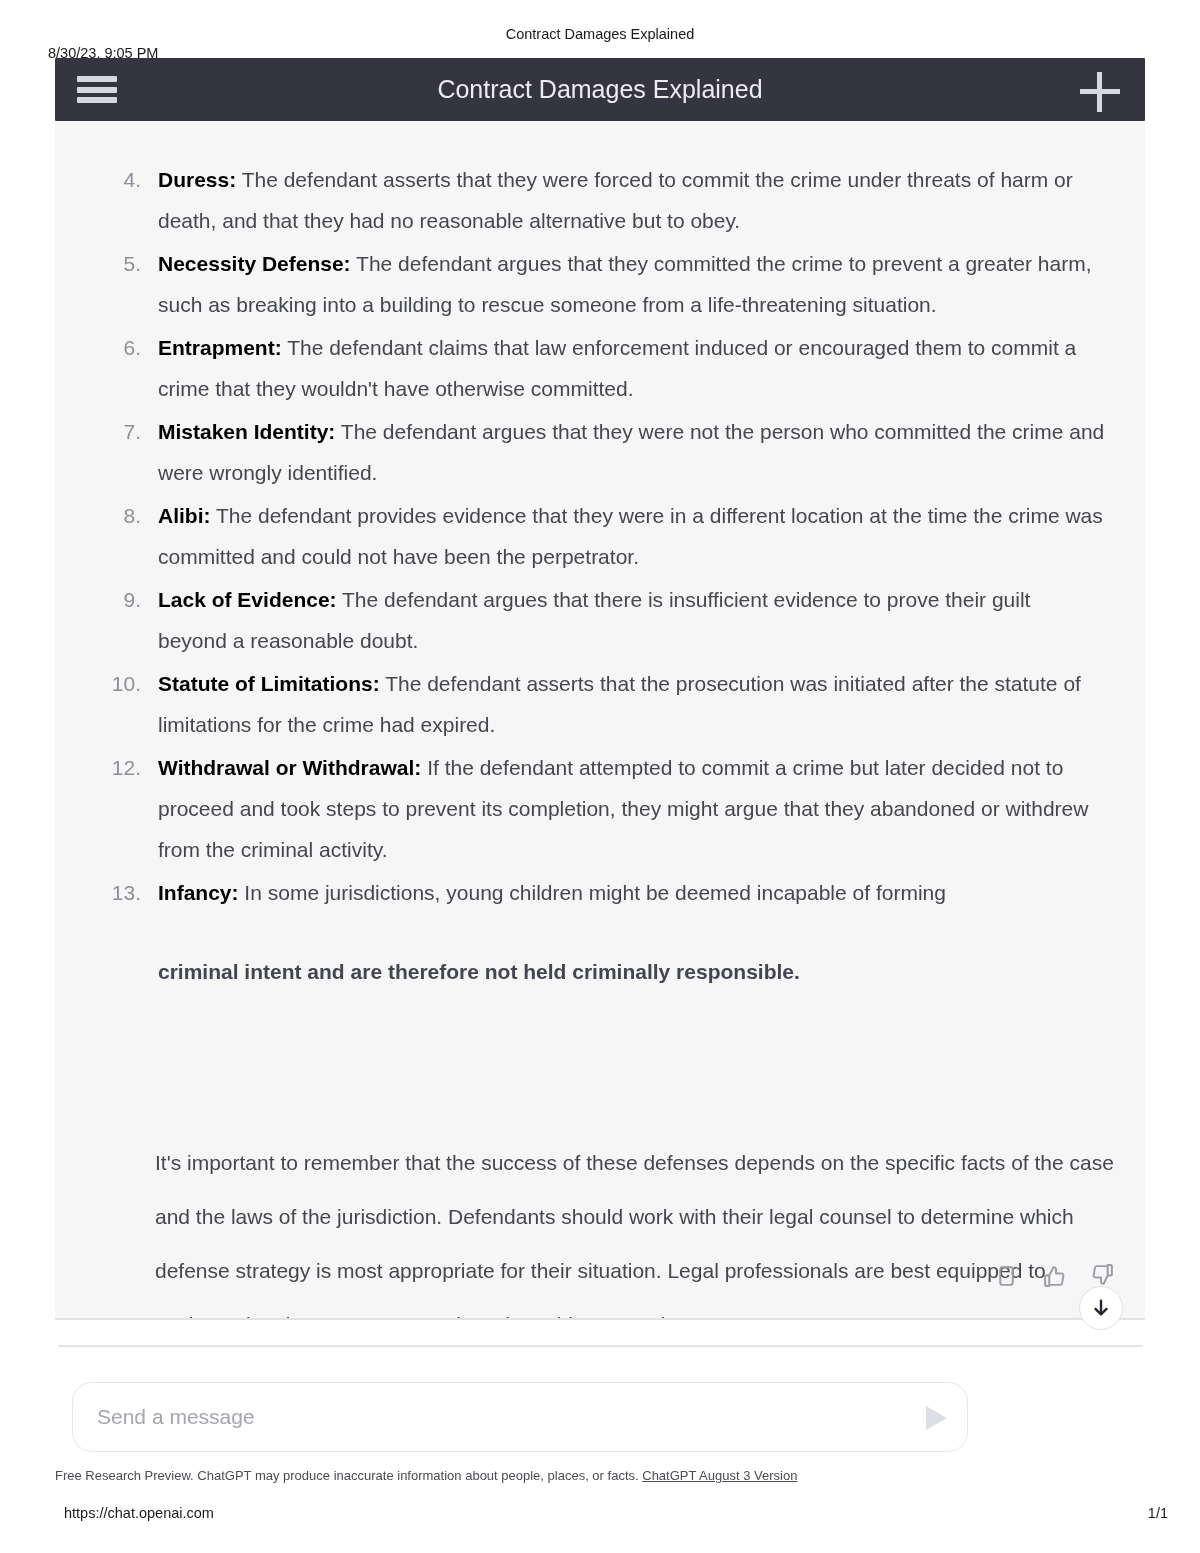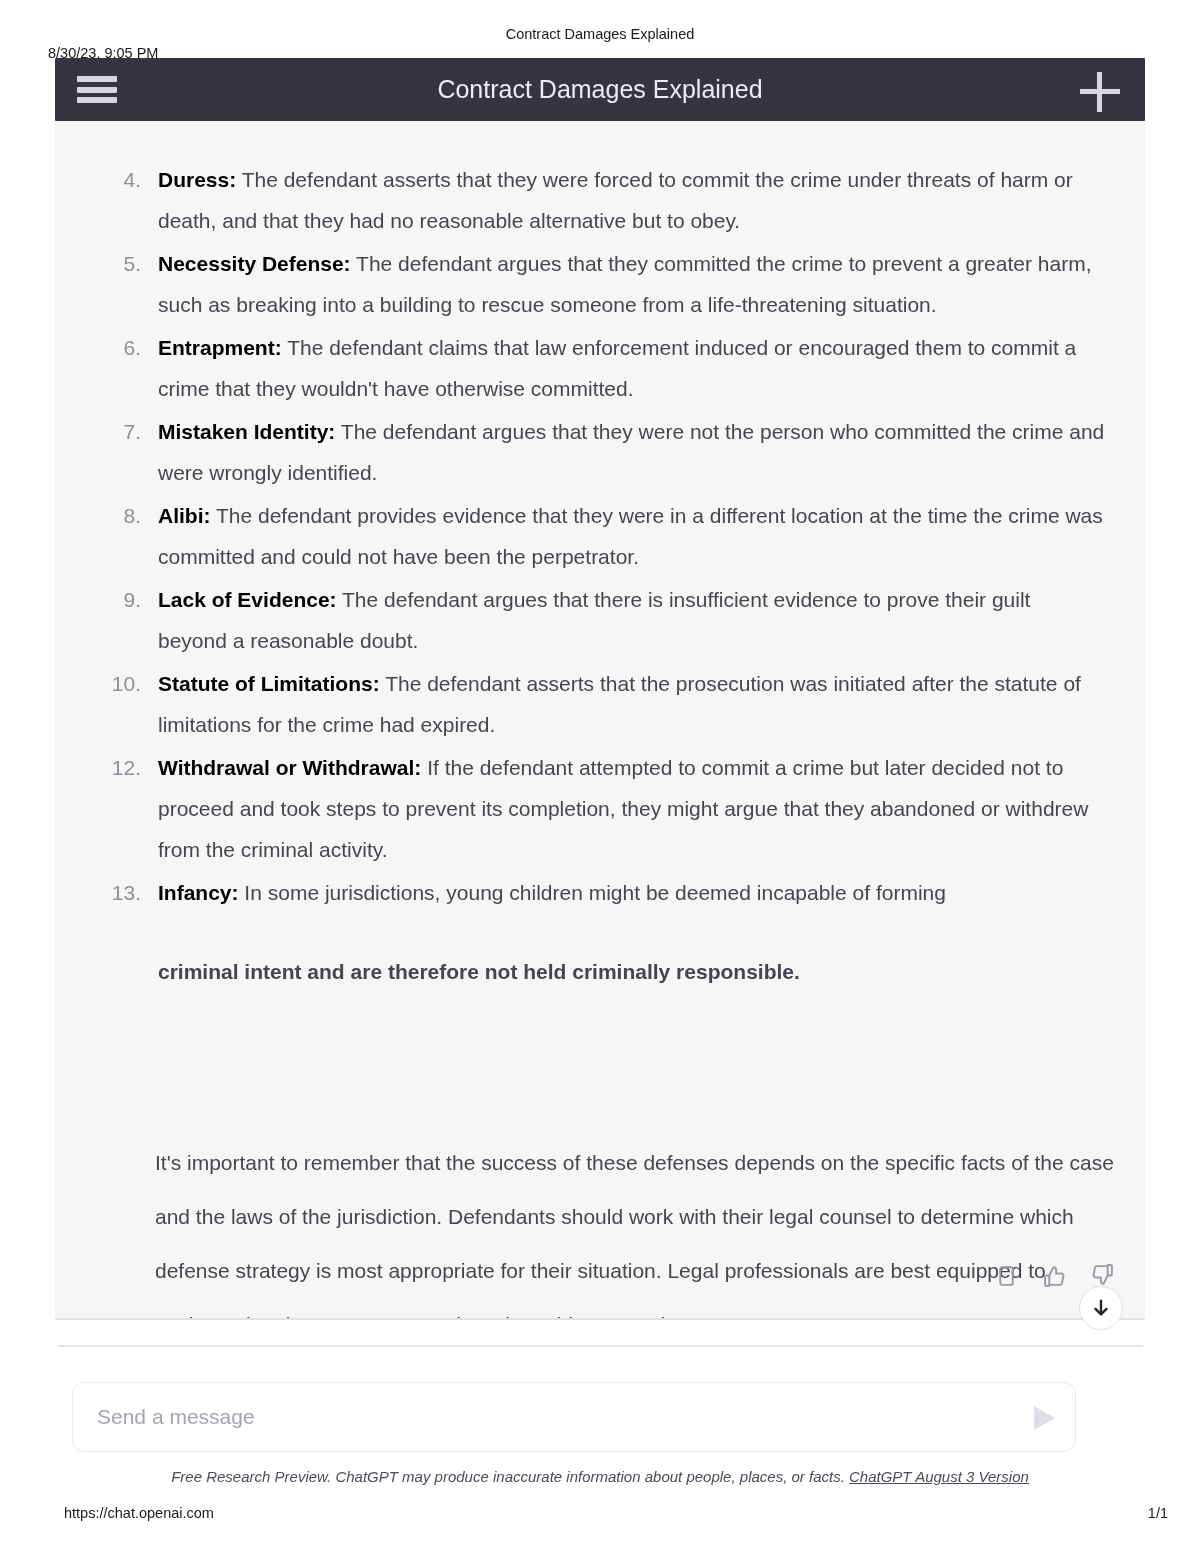--- a/index.html
+++ b/index.html
@@ -234,25 +234,25 @@
     left: 3px;
     top: 0;
     width: 1085px;
     height: 2px;
     background: #e4e4ec;
   }
   .composer-box {
     position: absolute;
     left: 17px;
     top: 37px;
-    width: 1004px;
+    width: 896px;
     height: 70px;
     background: #ffffff;
     border: 1.5px solid #e7e7ef;
-    border-radius: 12px;
+    border-radius: 20px;
     box-sizing: border-box;
   }
   .composer-placeholder {
     position: absolute;
     left: 24px;
     top: 0;
     height: 67px;
     line-height: 67px;
     font-size: 21px;
     color: #a4a5b2;
@@ -267,25 +267,23 @@
     border-left: 21px solid #dddee6;
     border-top: 12px solid transparent;
     border-bottom: 12px solid transparent;
     cursor: pointer;
   }
   .disclaimer {
     position: absolute;
     left: 0;
     top: 123px;
     width: 1090px;
-    text-align: center;
-    font-size: 15px;
+    font-size: 13px;
     color: #4a4c57;
     white-space: nowrap;
-    font-style: italic;
   }
   .disclaimer .ver-link {
     text-decoration: underline;
     cursor: pointer;
     color: #4a4c57;
   }
 
   
   .print-footer {
     position: absolute;

